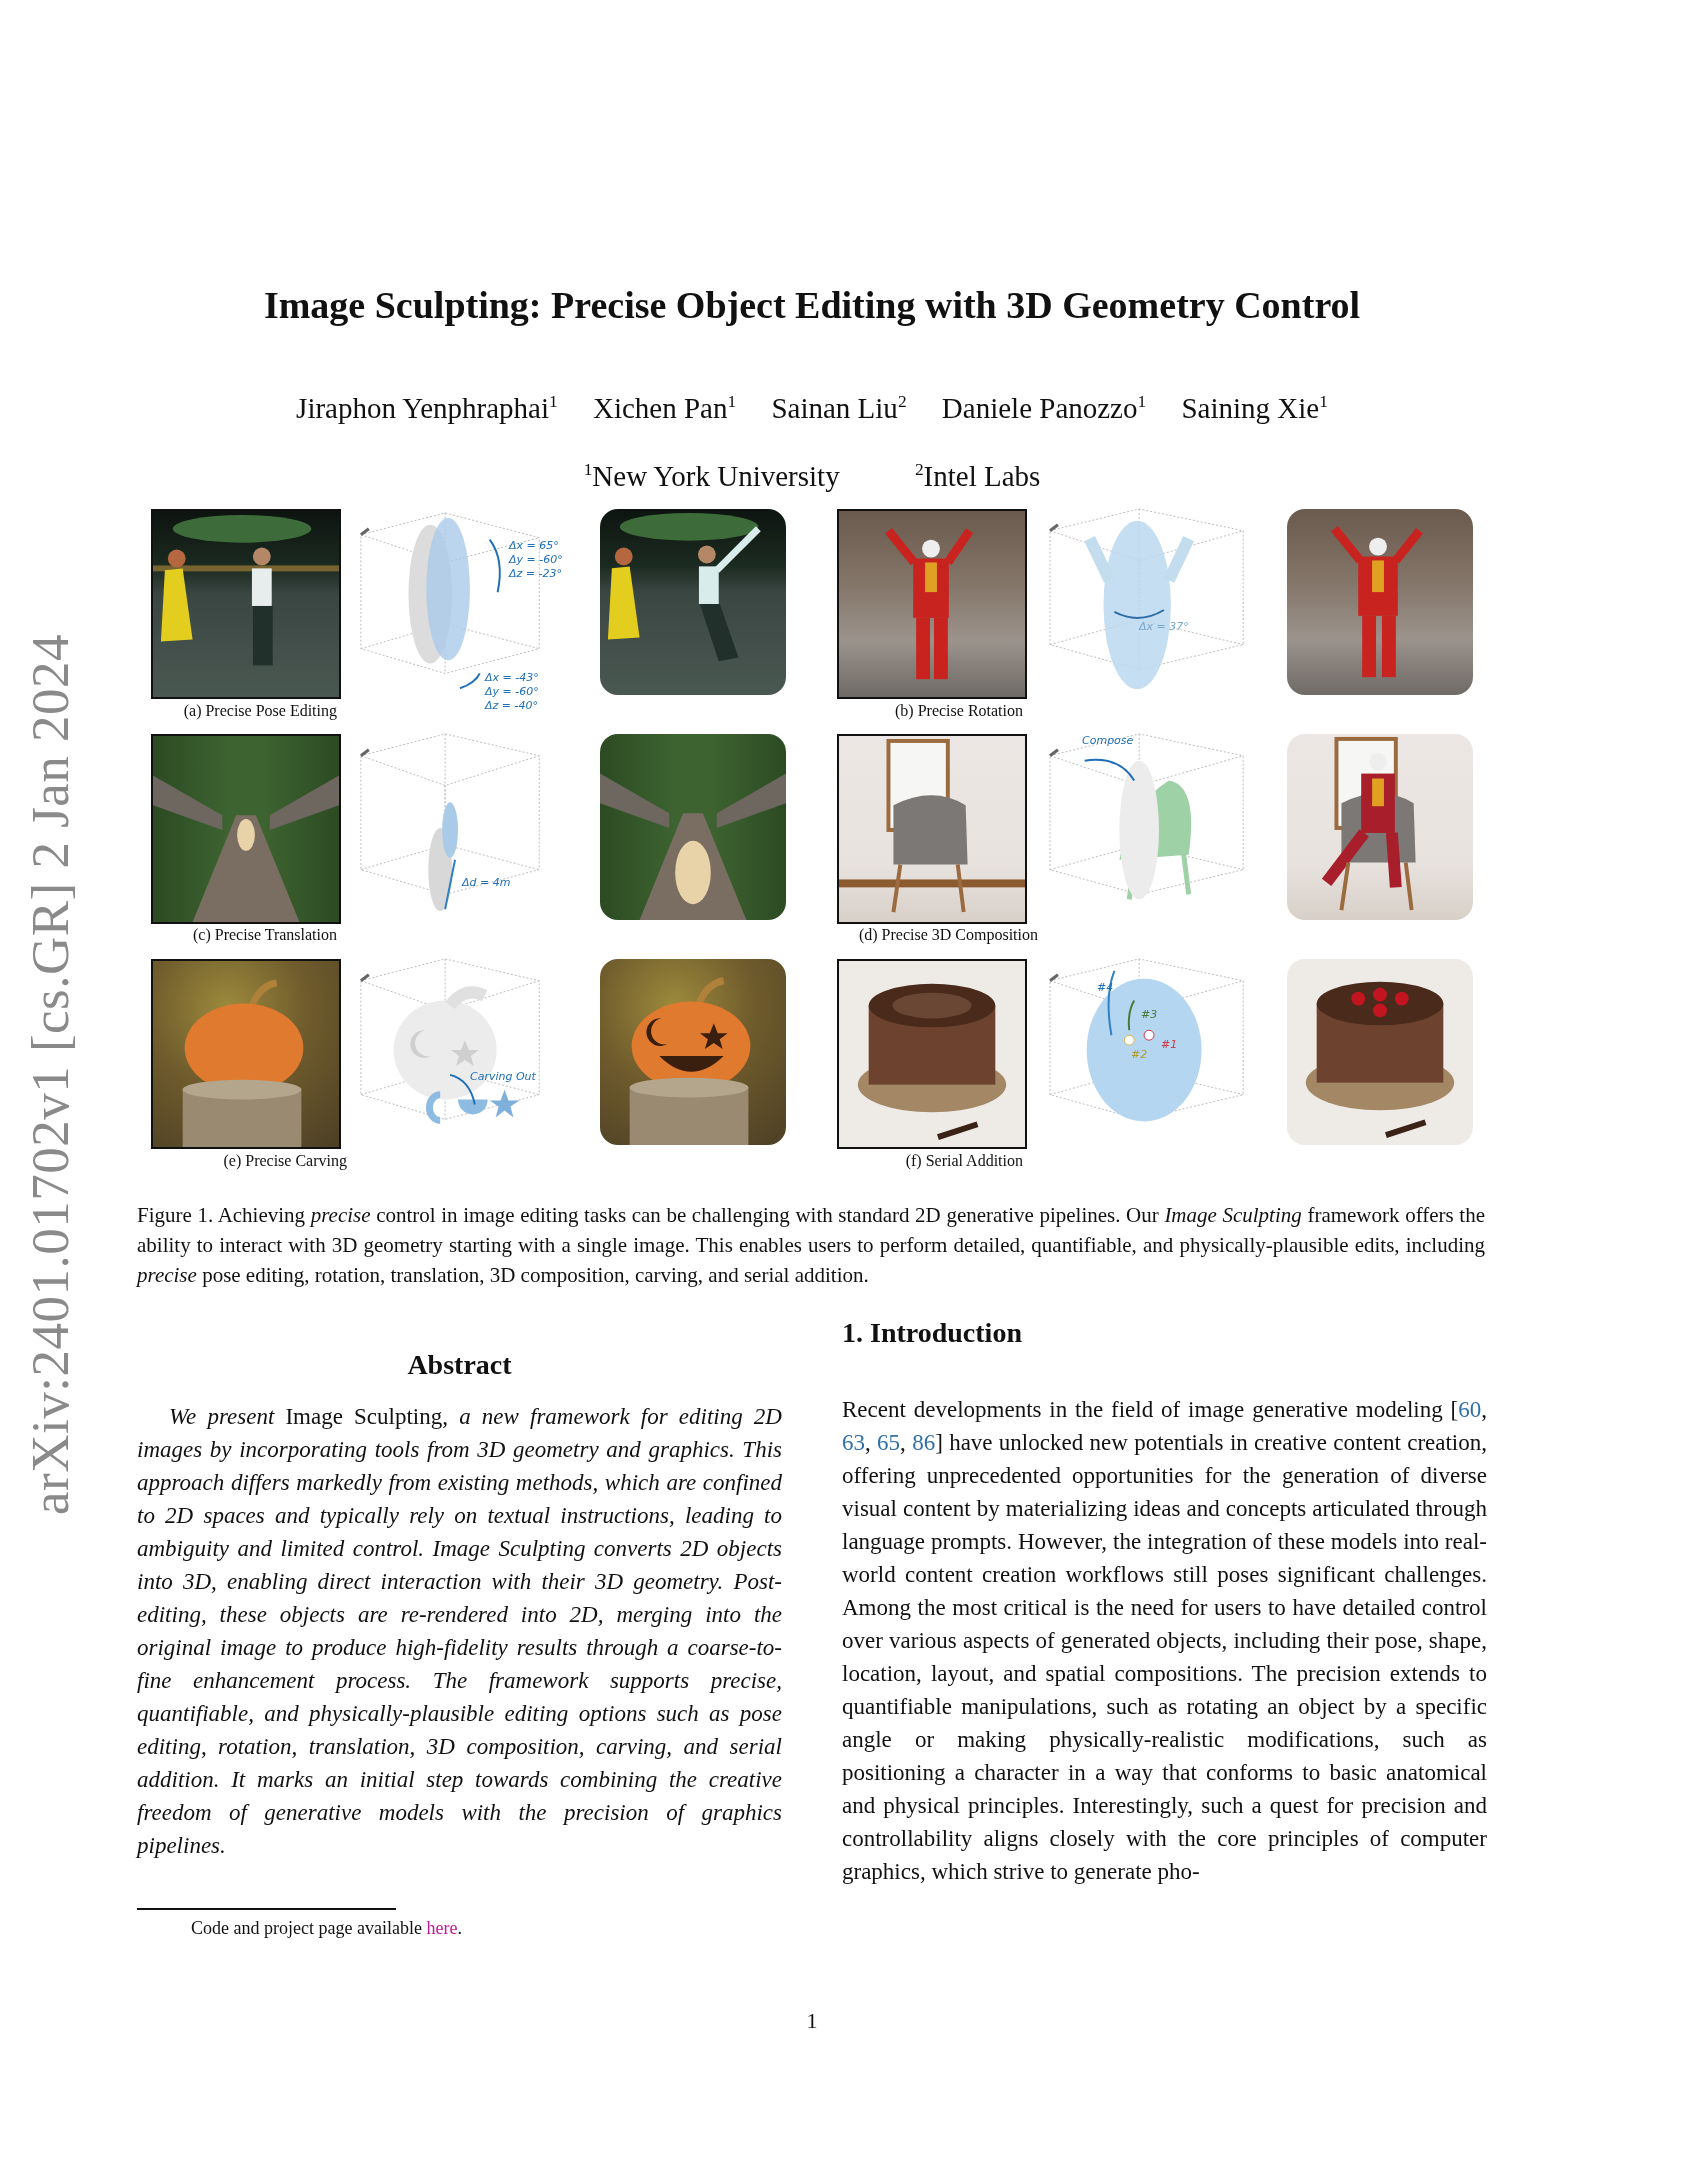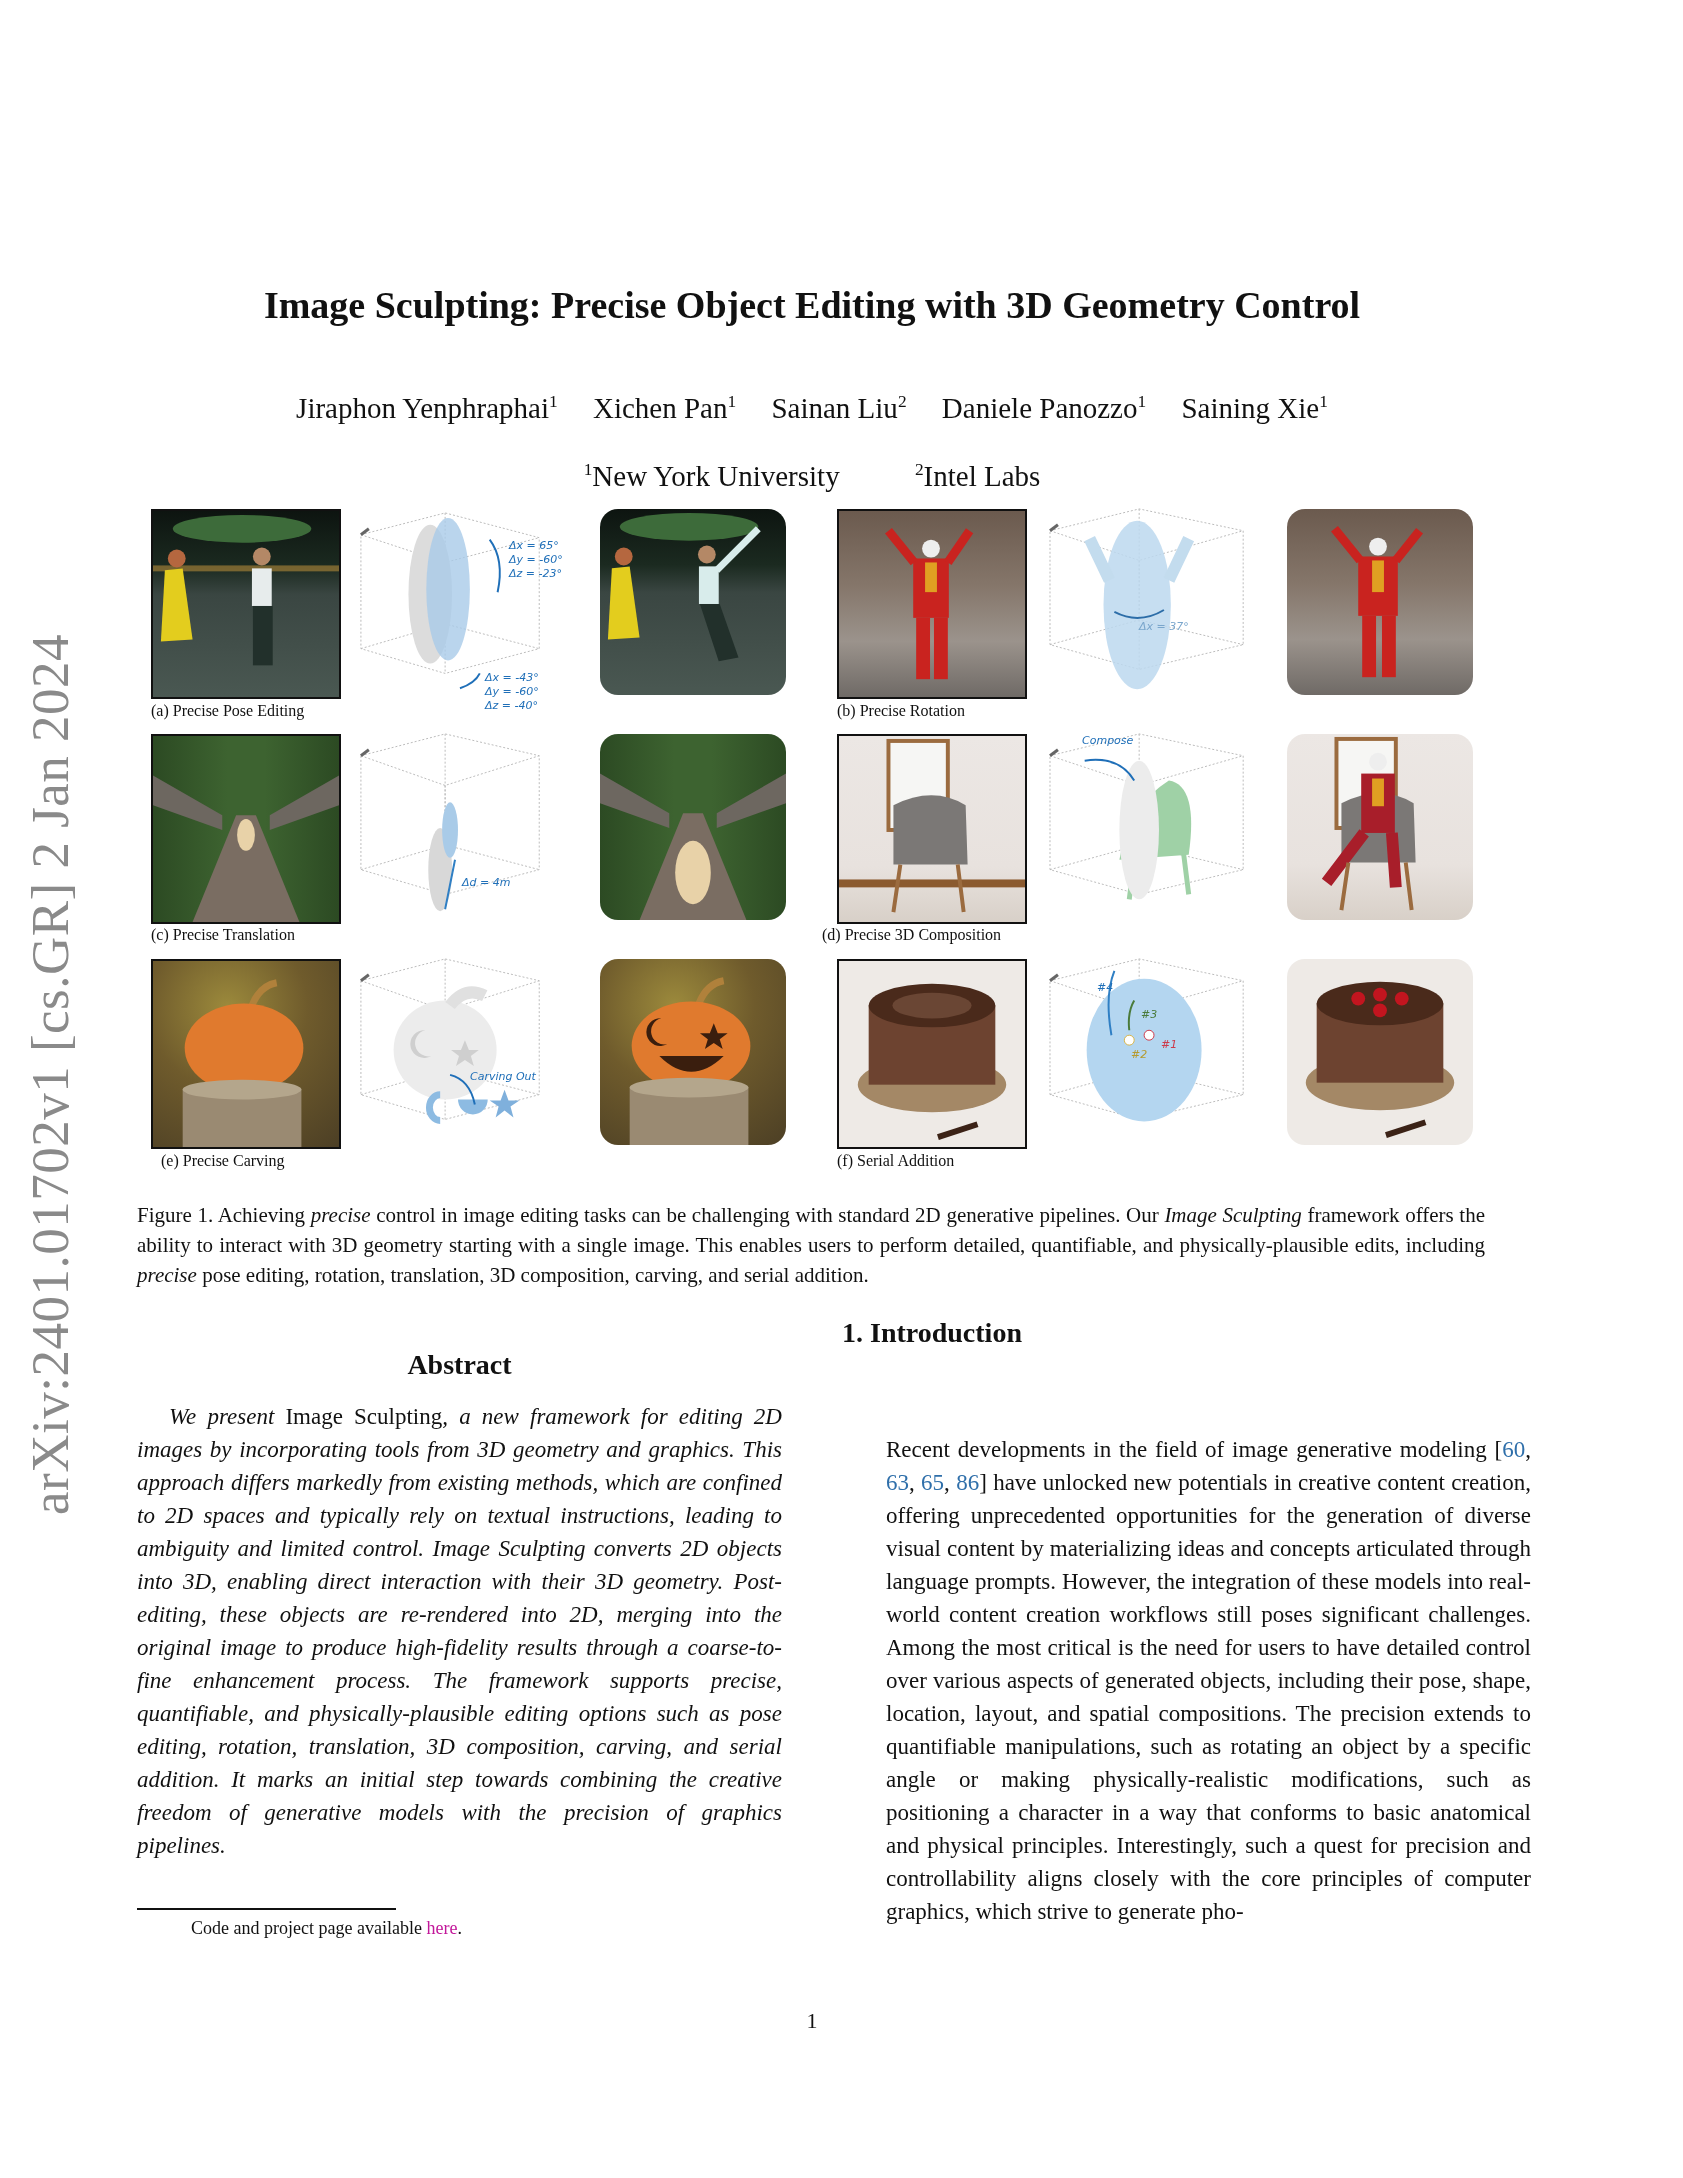--- a/index.html
+++ b/index.html
@@ -14,33 +14,33 @@
   .title { left:0; width:1624px; top:283px; text-align:center; font-weight:bold; font-size:38px; }
   .authors { left:0; width:1624px; top:391px; text-align:center; font-size:29px; }
   .authors span.author { margin:0 14px; }
   .affils { left:0; width:1624px; top:459px; text-align:center; font-size:29px; }
   .affils span.aff { margin:0 34px; }
   sup { font-size:60%; }
   .photo { position:absolute; overflow:hidden; }
   .photo.input { border:2px solid #111; }
   .photo.output { border-radius:18px; }
   .panel3d { position:absolute; background:#fff; }
-  .sublabel { position:absolute; font-size:16px; text-align:left; white-space:nowrap; }
+  .sublabel { position:absolute; font-size:16px; text-align:right; white-space:nowrap; }
   .anno { position:absolute; font-family:"DejaVu Sans", sans-serif; font-style:italic; font-size:11px; color:#1f6fb8; line-height:1.25; white-space:nowrap; }
 
   .caption { left:137px; width:1348px; top:1200px; font-size:21px; line-height:30px; text-align:justify; }
   .caption i { font-style:italic; }
 
   .col-left { left:137px; width:645px;margin-top:32px; }
   .col-right { left:842px; width:645px; }
   .h-abstract { top:1317px; text-align:center; font-weight:bold; font-size:28px; }
   .abstract-body { top:1368px; font-style:italic; font-size:23px; line-height:33px; text-align:justify; text-indent:32px; }
   .abstract-body .up { font-style:normal; }
   .h-intro { top:1317px; font-weight:bold; font-size:28px; }
-  .intro-body { top:1433px; font-size:23px; line-height:33px; text-align:justify;margin-left:44px; }
+  .intro-body { top:1393px; font-size:23px; line-height:33px; text-align:justify; }
   .cite { color:#2f6faa; }
   .footrule { left:137px; top:1908px; width:259px; height:1.5px; background:#111; }
   .footnote { left:191px; top:1918px; font-size:18px; }
   .footnote .link { color:#c2189a; }
   .pagenum { left:0; width:1624px; text-align:center; top:2008px; font-size:22px; }
 
   svg { display:block; }
 </style>
 </head>
 <body>

